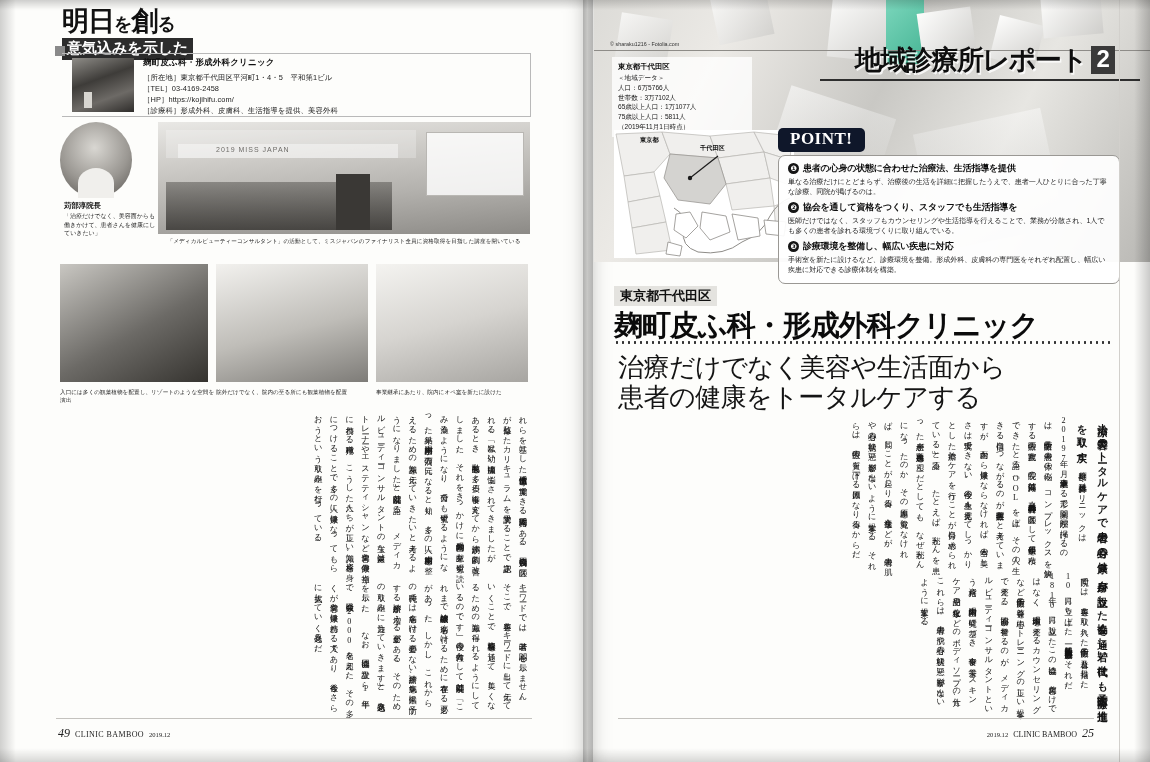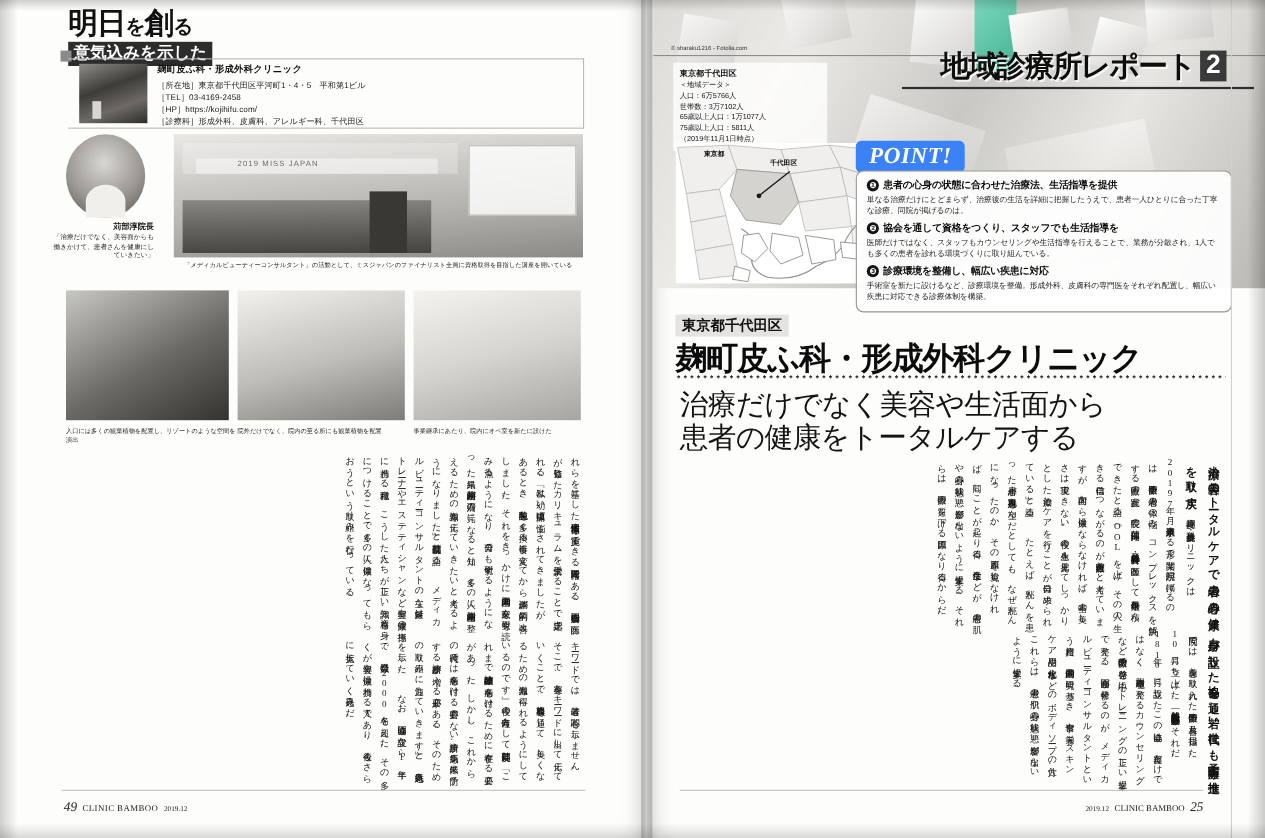--- a/index.html
+++ b/index.html
@@ -35,21 +35,21 @@
   #clinic-photo:after{content:"";position:absolute;left:12px;top:34px;width:8px;height:16px;
      background:#d8d6d1;}
   #clinic-info{position:absolute;left:143px;top:57px;width:390px;}
   .ci-name{font-size:8.5px;font-weight:bold;color:#111;letter-spacing:.2px;margin-bottom:2.5px;}
   .ci-row{font-size:7.4px;color:#1a1a1a;line-height:1.52;letter-spacing:.1px;}
 
   #doctor-photo{position:absolute;left:60px;top:122px;width:72px;height:76px;border-radius:50%;
      background:radial-gradient(circle at 48% 34%,#d9d7d2,#9a9792 55%,#55524e);}
   #doctor-photo:after{content:"";position:absolute;left:18px;top:46px;width:36px;height:30px;
      background:#f0efec;border-radius:50% 50% 0 0;}
-  #doctor-cap{position:absolute;left:48px;top:201px;width:92px;text-align:right;}
+  #doctor-cap{position:absolute;left:64px;top:201px;width:92px;text-align:left;}
   .dc-name{font-size:7.4px;font-weight:bold;color:#111;}
   .dc-txt{font-size:6px;color:#222;line-height:1.45;margin-top:1px;}
 
   #seminar-photo{position:absolute;left:158px;top:122px;width:372px;height:112px;
     background:linear-gradient(175deg,#e9e8e5,#cfcdc9 30%,#b4b2ae 62%,#8c8a86);}
   .sem-band{position:absolute;background:rgba(255,255,255,.55);}
   #seminar-cap{position:absolute;left:158px;top:238px;width:372px;font-size:5.6px;color:#222;
     text-align:center;letter-spacing:.1px;}
 
   .gal{position:absolute;top:264px;height:118px;}
@@ -91,23 +91,23 @@
   #banner-ul{position:absolute;left:820px;top:79px;width:320px;height:2px;background:#2e2e2e;}
 
   #data-box{position:absolute;left:612px;top:57px;width:128px;padding:5px 6px;
     background:rgba(255,255,255,.78);}
   .db-title{font-size:7.4px;font-weight:bold;color:#111;margin-bottom:1px;}
   .db-row{font-size:6.6px;color:#151515;line-height:1.48;}
 
   #map{position:absolute;left:614px;top:130px;width:180px;height:128px;overflow:hidden;}
   .map-lbl{position:absolute;font-size:6.2px;color:#111;font-weight:bold;}
 
-  #point-tab{position:absolute;left:778px;top:128px;background:#3b82f6;color:#fff;
-    font-family:"Liberation Serif","DejaVu Serif",serif;font-weight:bold;font-style:italic;
-    font-size:21px;padding:1px 12px 3px;border-radius:5px;letter-spacing:.5px;}
+  #point-tab{position:absolute;left:778px;top:128px;background:#0f172a;color:#fff;
+    font-family:"Liberation Serif","DejaVu Serif",serif;font-weight:bold;
+    font-size:17px;padding:1px 12px 3px;border-radius:5px;letter-spacing:.5px;}
   #point-card{position:absolute;left:778px;top:155px;width:322px;
     background:rgba(255,255,255,.93);border:1px solid #9a9894;border-radius:7px;padding:6px 9px 7px;}
   .pt-head{font-size:9px;font-weight:bold;color:#0d0d0d;letter-spacing:-.2px;
     display:flex;align-items:flex-start;gap:4px;margin-top:3px;}
   .pt-head:first-child{margin-top:0;}
   .pt-num{display:inline-block;min-width:11px;height:11px;line-height:11px;text-align:center;
     background:#151515;color:#fff;border-radius:50%;font-size:7.6px;flex:none;margin-top:1px;}
   .pt-body{font-size:7.1px;color:#1b1b1b;line-height:1.52;margin-top:1.5px;letter-spacing:-.1px;}
 
   #kicker{position:absolute;left:614px;top:286px;font-size:13px;font-weight:bold;color:#111;
@@ -150,21 +150,21 @@
   </div>
 
   <div id="info-corner"></div>
   <div id="info-frame"></div>
   <div id="clinic-photo"></div>
   <div id="clinic-info">
     <div class="ci-name">麹町皮ふ科・形成外科クリニック</div>
     <div class="ci-row">［所在地］東京都千代田区平河町1・4・5　平和第1ビル</div>
     <div class="ci-row">［TEL］03-4169-2458</div>
     <div class="ci-row">［HP］https://kojihifu.com/</div>
-    <div class="ci-row">［診療科］形成外科、皮膚科、アレルギー科、千代田区</div>
+    <div class="ci-row">［診療科］形成外科、皮膚科、生活指導を提供、美容外科</div>
   </div>
 
   <div id="doctor-photo"></div>
   <div id="doctor-cap">
     <div class="dc-name">苅部淳院長</div>
     <div class="dc-txt">「治療だけでなく、美容面からも働きかけて、患者さんを健康にしていきたい」</div>
   </div>
 
   <div id="seminar-photo">
     <div class="sem-band" style="left:8px;top:8px;width:250px;height:28px;opacity:.45;"></div>

